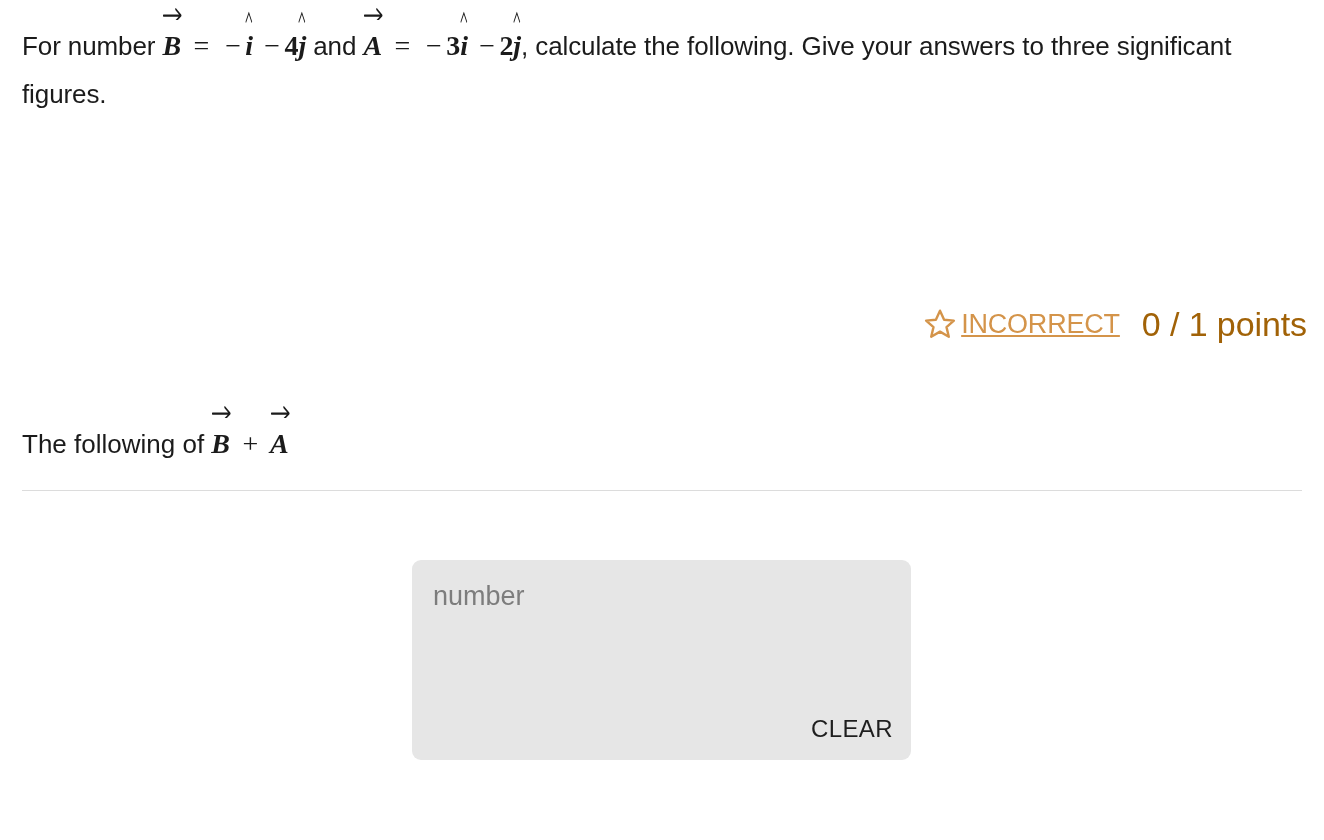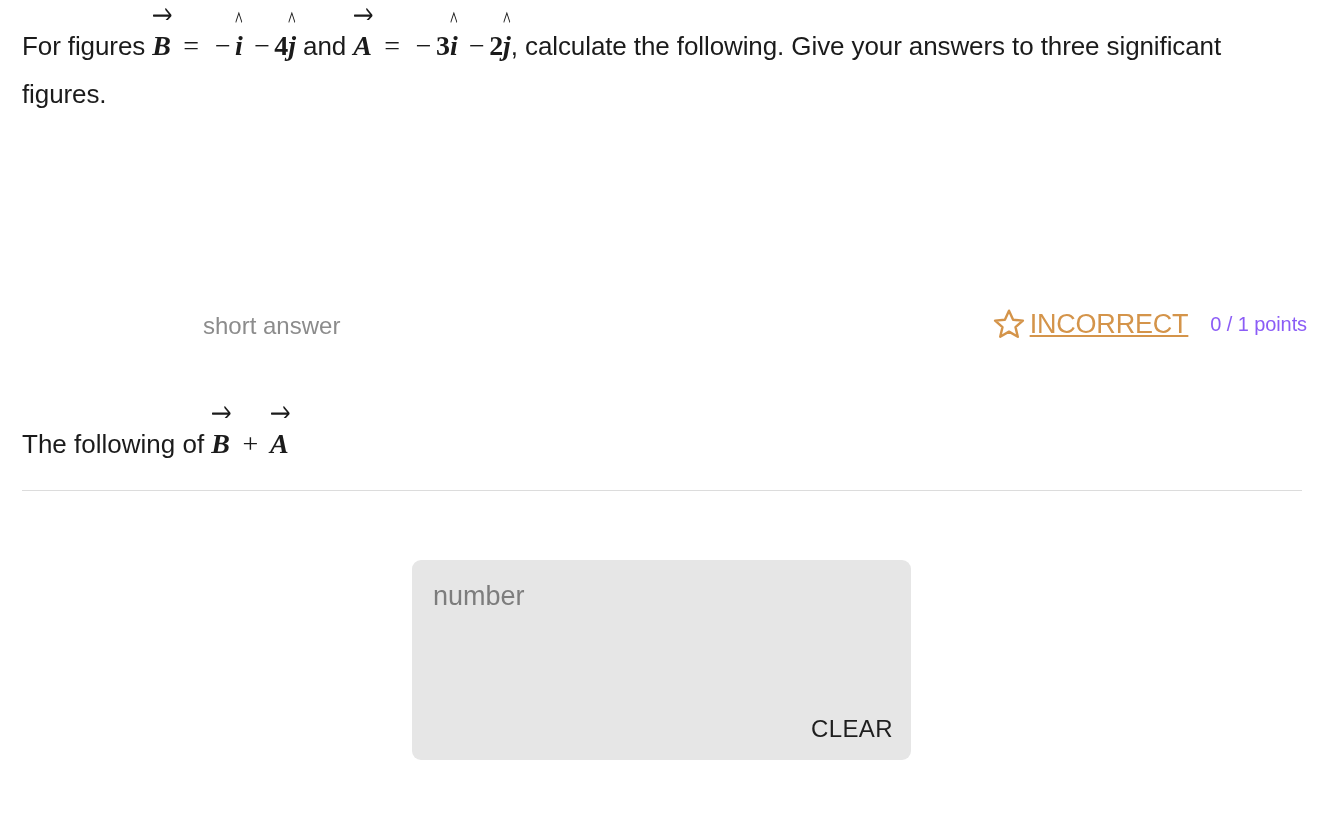--- a/index.html
+++ b/index.html
@@ -115,23 +115,23 @@
     margin-right: 4px;
   }
   .status-text {
     font-size: 27px;
     line-height: 36px;
     color: #d4944a;
     letter-spacing: -0.2px;
     text-decoration: underline;
   }
   .points-text {
-    font-size: 20px;
+    font-size: 34px;
     line-height: 36px;
-    color: #8b5cf6;
+    color: #a16207;
     margin-left: 22px;
     letter-spacing: -0.1px;
   }
 
   
   .prompt {
     position: absolute;
     left: 22px;
     top: 420px;
     font-size: 26px;
@@ -190,21 +190,21 @@
     line-height: 30px;
     color: #1f1f1f;
     letter-spacing: 0.4px;
     cursor: pointer;
   }
 </style>
 </head>
 <body>
 
 <div class="stem">
-  <span>For figures</span>
+  <span>For number</span>
   <span class="math">
     <span class="vec"><span class="sym">B</span><svg class="arrow" viewBox="0 0 40 12" preserveAspectRatio="none">
           <path d="M1 8 L36 8 M27 2 L38 8 L27 13" fill="none" stroke="#1b1b1b" stroke-width="2.1" stroke-linecap="round" stroke-linejoin="round"></path>
         </svg></span>
     <span class="op">=</span>
     <span class="op">−</span><span class="hatwrap"><span class="sym">i</span><svg class="hat" viewBox="0 0 24 12" preserveAspectRatio="none">
           <path d="M3 11 L12 2 L21 11" fill="none" stroke="#1b1b1b" stroke-width="2.1" stroke-linecap="round" stroke-linejoin="round"></path>
         </svg></span>
     <span class="op">−</span><span class="num">4</span><span class="hatwrap"><span class="sym">j</span><svg class="hat" viewBox="0 0 24 12" preserveAspectRatio="none">
           <path d="M3 11 L12 2 L21 11" fill="none" stroke="#1b1b1b" stroke-width="2.1" stroke-linecap="round" stroke-linejoin="round"></path>
@@ -221,21 +221,20 @@
         </svg></span>
     <span class="op">−</span><span class="num">2</span><span class="hatwrap"><span class="sym">j</span><svg class="hat" viewBox="0 0 24 12" preserveAspectRatio="none">
           <path d="M3 11 L12 2 L21 11" fill="none" stroke="#1b1b1b" stroke-width="2.1" stroke-linecap="round" stroke-linejoin="round"></path>
         </svg></span>
   </span><span>,</span>
   <span>calculate the following. Give your answers</span>
   <span>to three significant figures.</span>
 </div>
 
 <div class="part-row">
-  <div class="part-kind">short answer</div>
   <div class="status-group">
     <svg class="star-icon" viewBox="0 0 24 24">
       <path d="M12 2.6 L14.9 9.0 L21.8 9.6 L16.6 14.2 L18.2 21.0 L12 17.4 L5.8 21.0 L7.4 14.2 L2.2 9.6 L9.1 9.0 Z" fill="none" stroke="#d4944a" stroke-width="1.7" stroke-linejoin="round"></path>
     </svg>
     <span class="status-text">INCORRECT</span>
     <span class="points-text">0 / 1 points</span>
   </div>
 </div>
 
 <div class="prompt">

